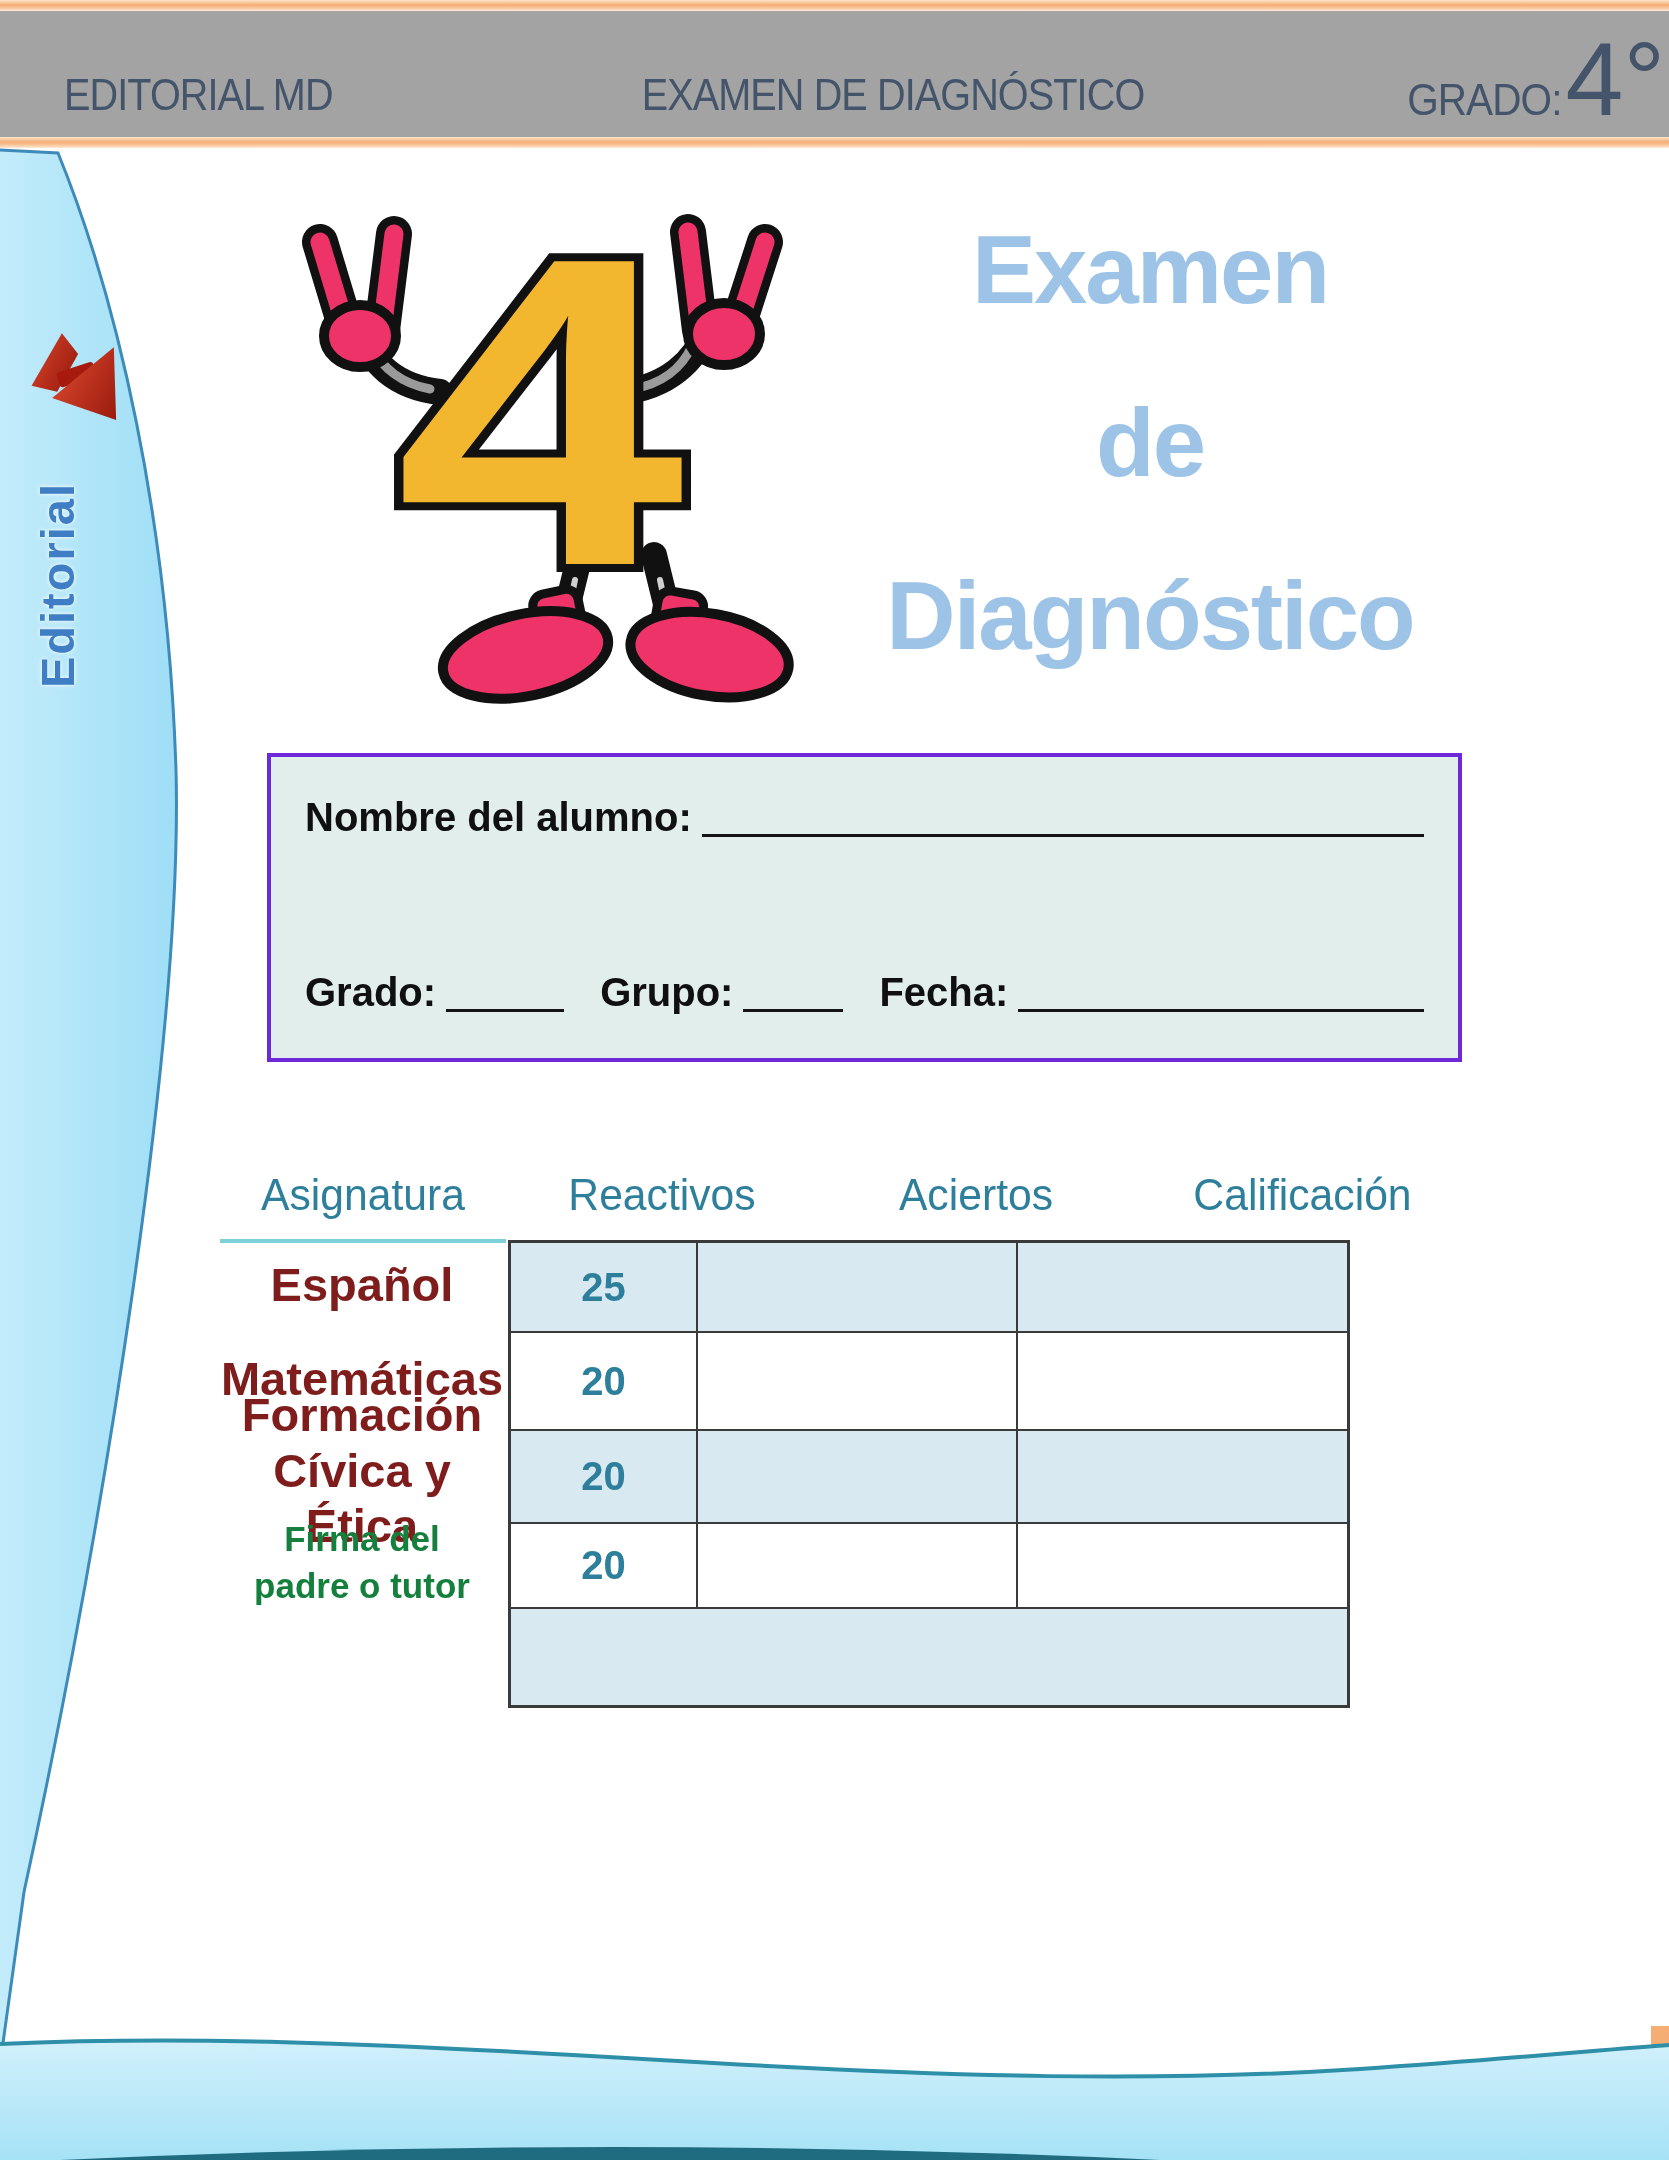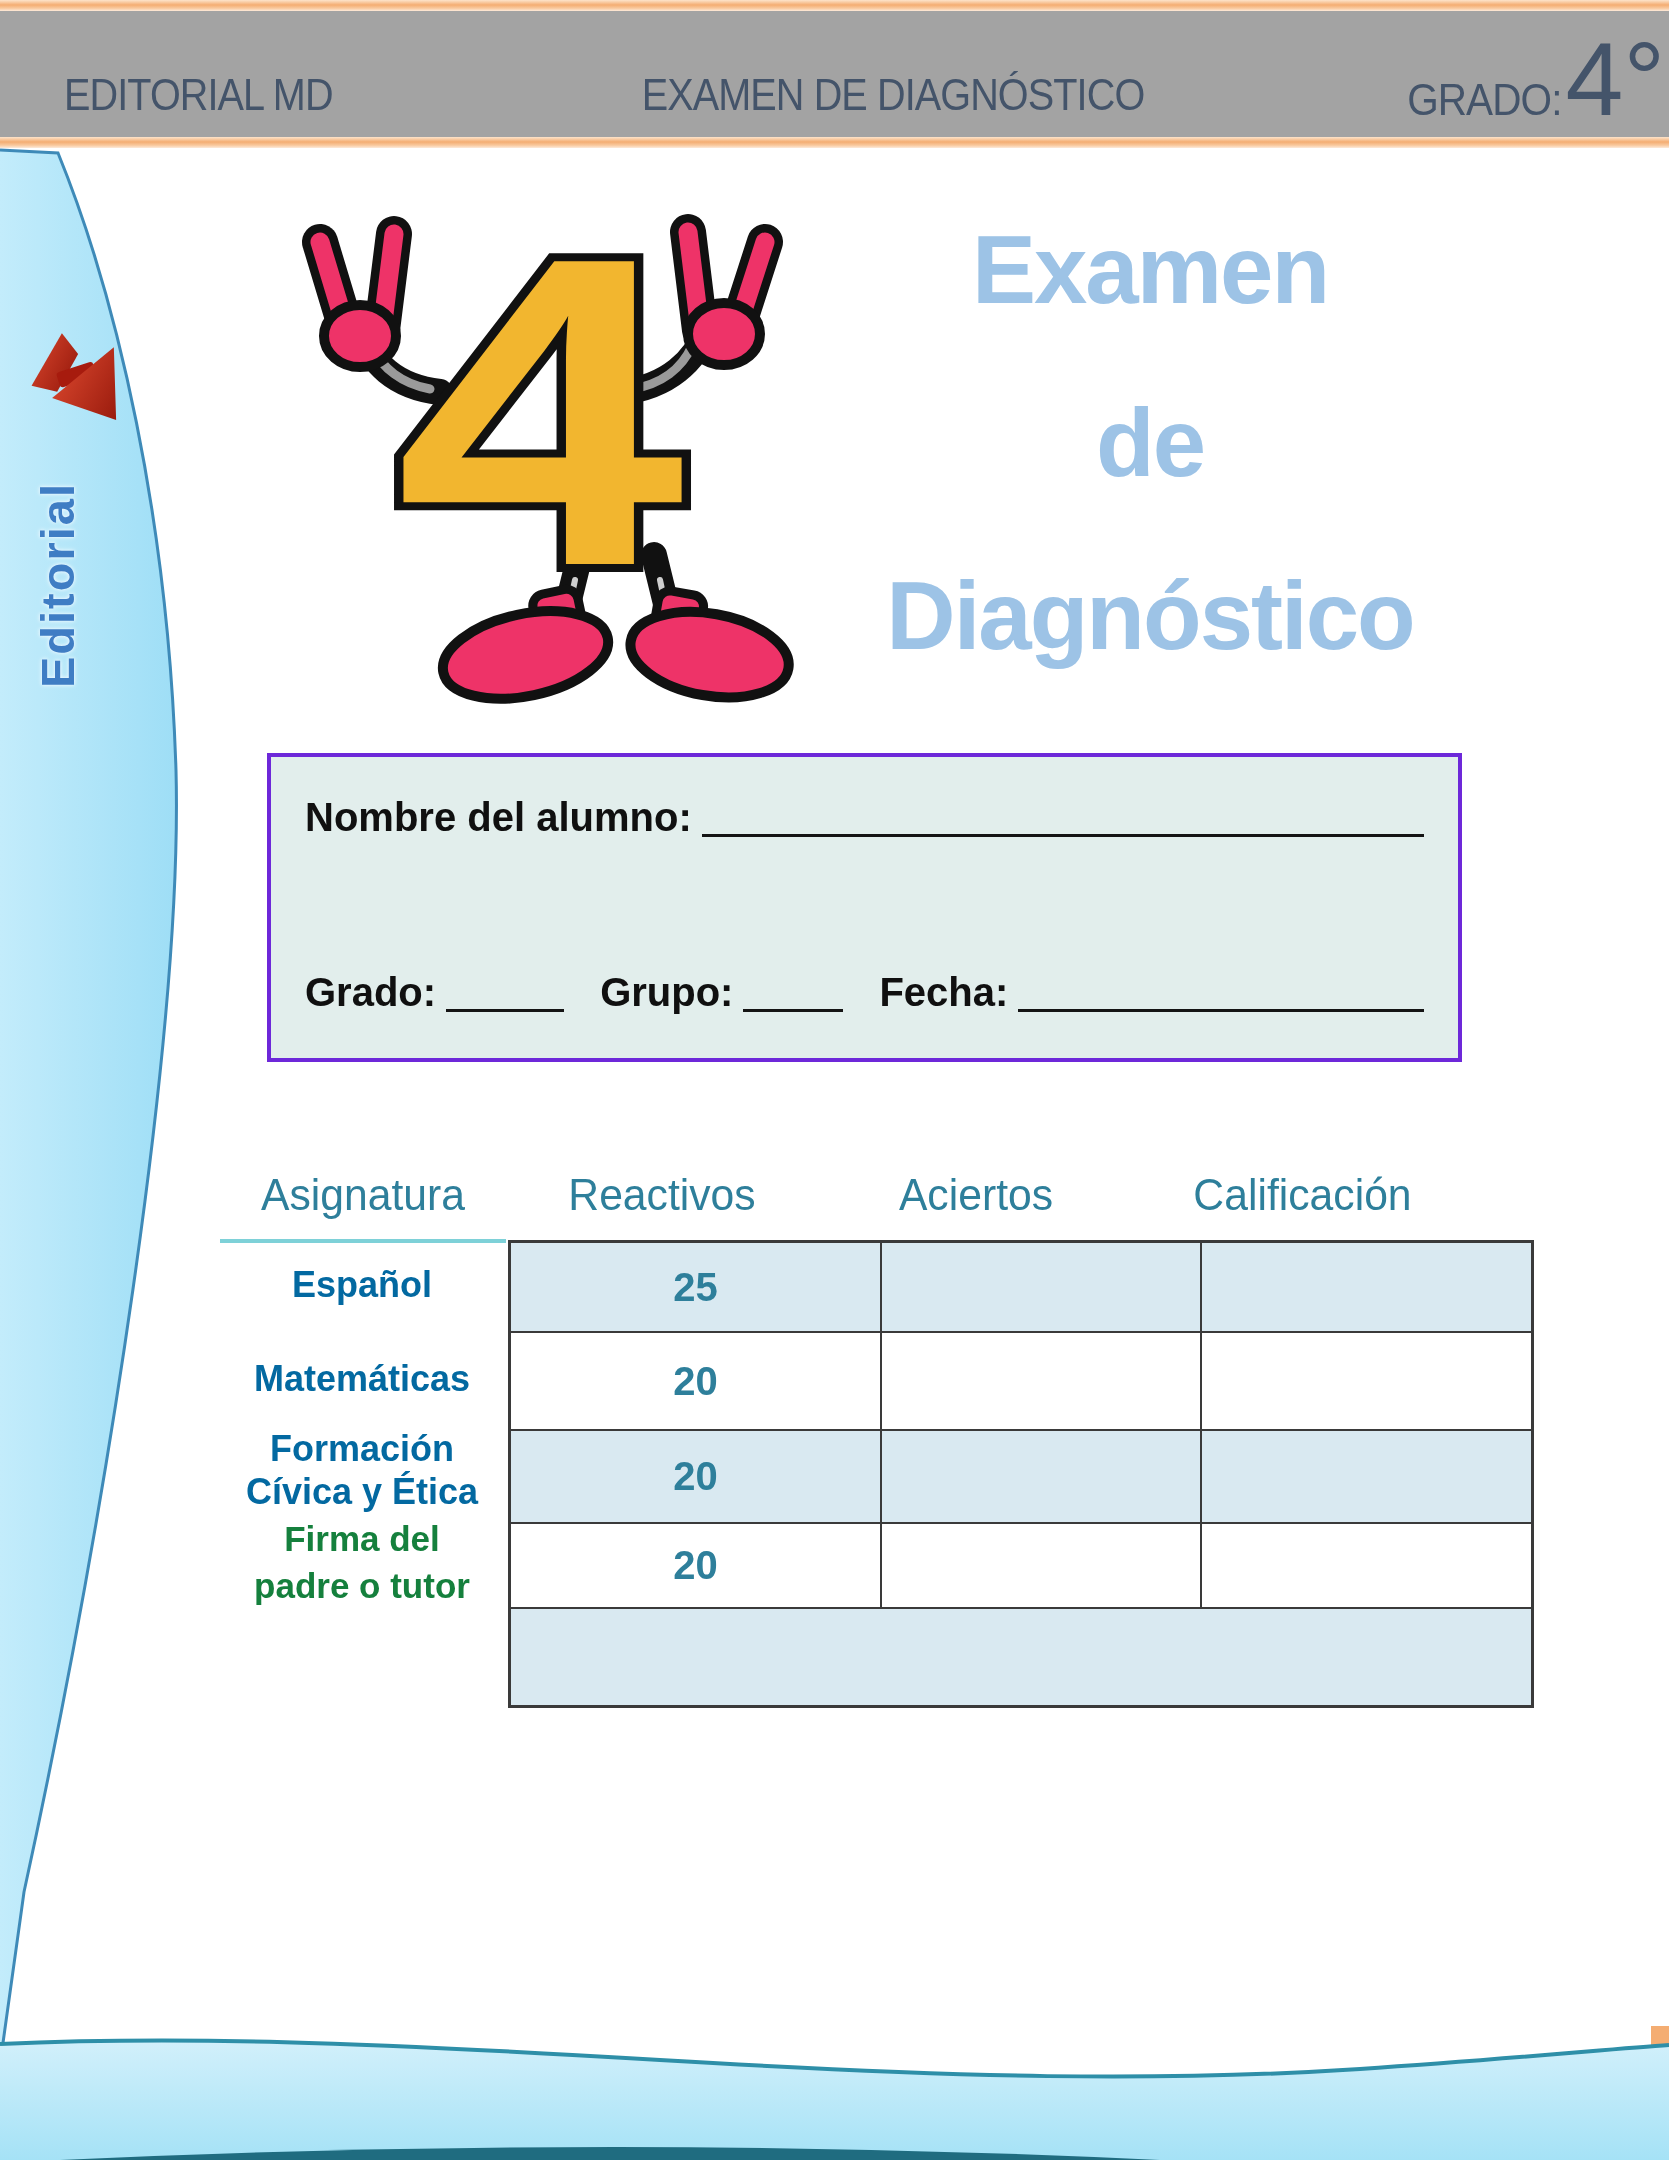--- a/index.html
+++ b/index.html
@@ -47,32 +47,32 @@
   .f-line.fix118{flex:0 0 118px;}
   .f-line.fix100{flex:0 0 100px;}
   .f-gap{margin-left:36px;}
 
   
   .table-area{position:absolute;left:218px;top:1152px;width:1251px;height:565px;z-index:2;}
   .thead{position:absolute;left:0;top:0;height:86px;display:flex;color:#2e7f9b;font-size:44px;}
   .th{display:flex;align-items:center;justify-content:center;letter-spacing:0px;transform:scaleX(.97);}
   .th.c1{width:290px;}.th.c2{width:308px;}.th.c3{width:320px;}.th.c4{width:333px;}
   .teal-rule{position:absolute;left:2px;top:87px;width:286px;height:4px;background:#7ed1d8;}
-  .cells{position:absolute;left:290px;top:88px;width:1026px;height:468px;box-sizing:border-box;
+  .cells{position:absolute;left:290px;top:88px;width:842px;height:468px;box-sizing:border-box;
          background:#3a3a3a;padding:3px;display:grid;gap:2px;
          grid-template-columns:1fr 318px 329px;
          grid-template-rows:88px 96px 91px 83px 96px;}
   .cell{display:flex;align-items:center;justify-content:center;
         font-size:40px;font-weight:bold;color:#2e7f9b;}
   .cell.blue{background:#d9e9f1;}
   .cell.white{background:#ffffff;}
   .cell.span{grid-column:1 / -1;}
   .subjects{position:absolute;left:0;top:88px;width:288px;}
   .subj{display:flex;align-items:center;justify-content:center;text-align:center;
-        color:#0369a1;font-weight:bold;font-size:36px;line-height:1.18;padding:0 16px;box-sizing:border-box;}
+        color:#7f1d1d;font-weight:bold;font-size:47px;line-height:1.18;padding:0 16px;box-sizing:border-box;}
   .subj.r1{height:90px;}.subj.r2{height:98px;}.subj.r3{height:93px;}.subj.r4{height:85px;}
   .subj.r5{height:98px;color:#15803d;font-size:35px;line-height:1.35;}
 </style>
 </head>
 <body>
 
 <div class="page">
 
   <svg class="bg-art" width="1669" height="2160" viewBox="0 0 1669 2160">
     <defs>

